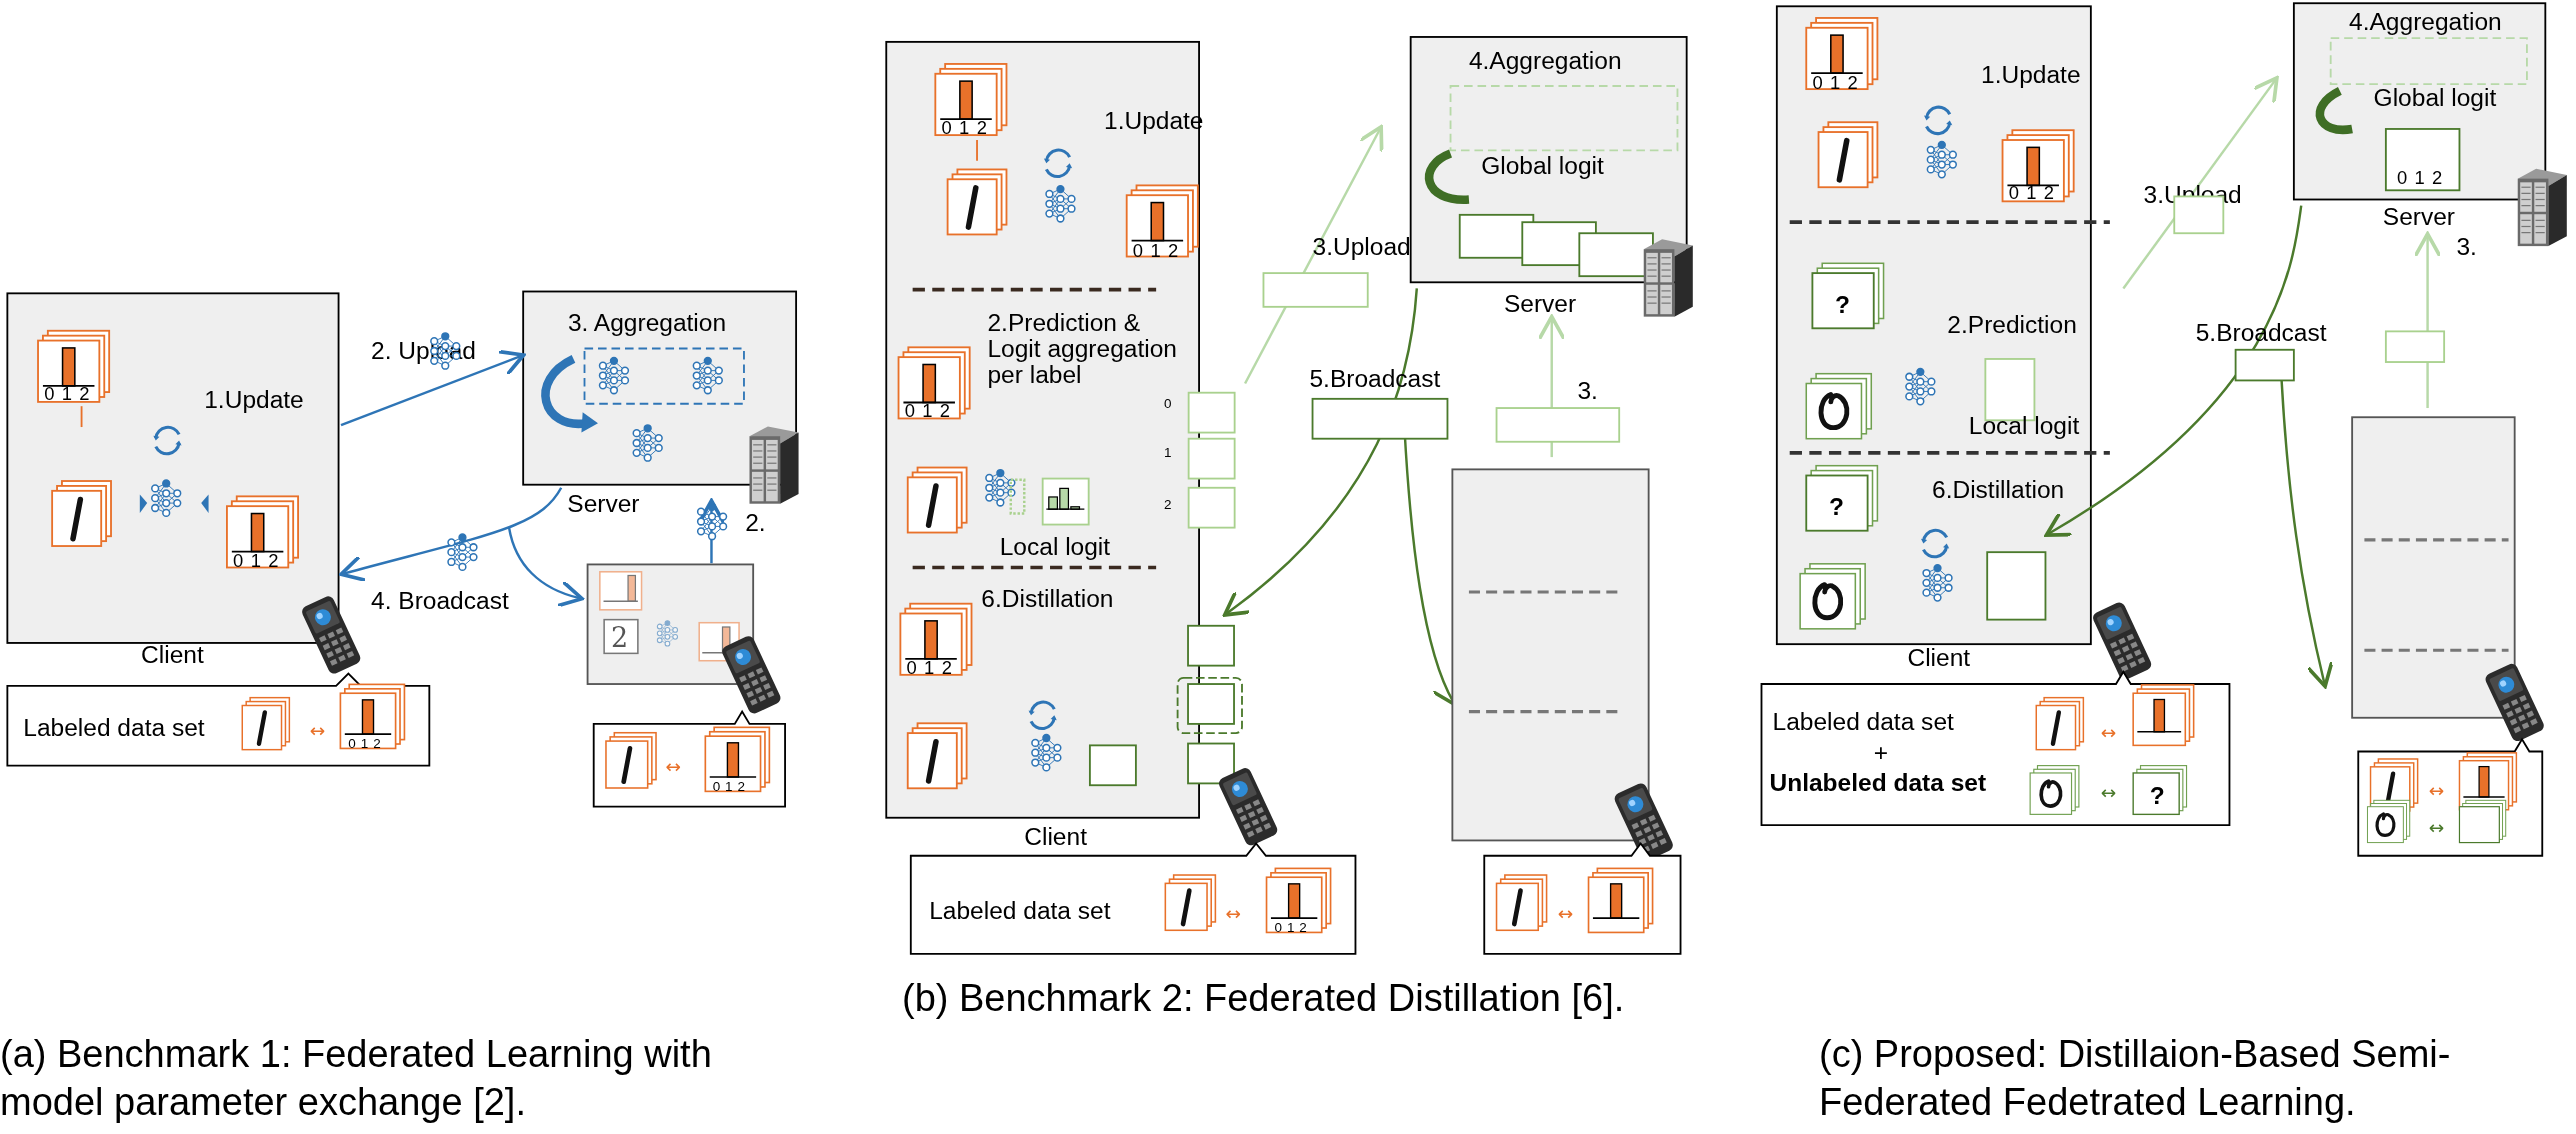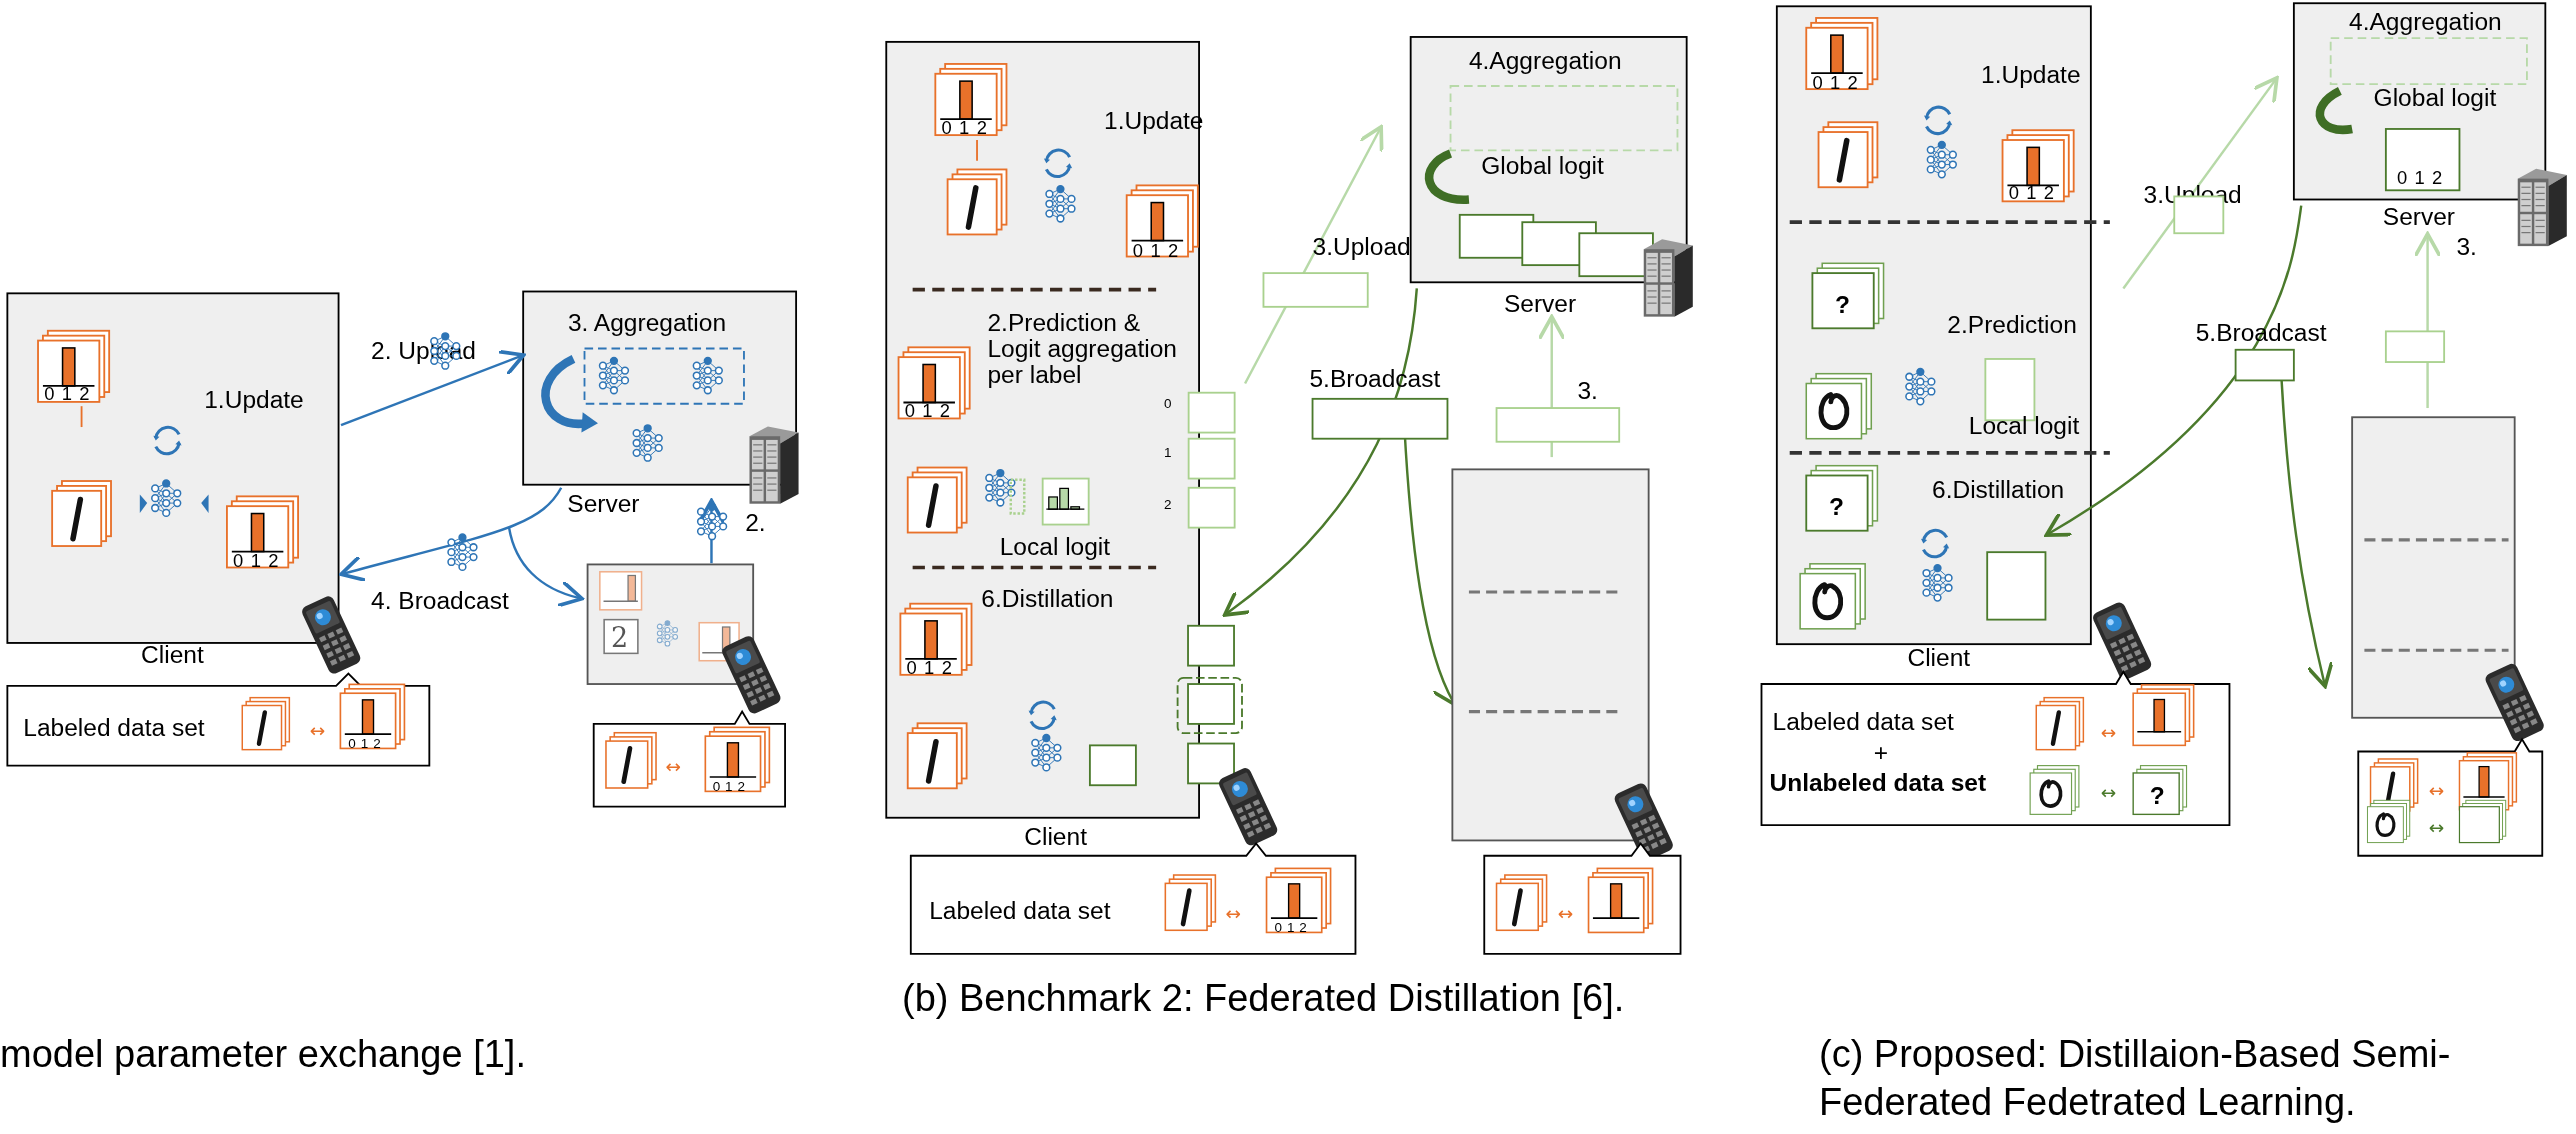--- a/index.html
+++ b/index.html
@@ -413,21 +413,22 @@
         <use href="#zeroStack"></use>
       </g>
     <text x="3960" y="1360" fill="#4b7a2c" font-size="30" font-family="DejaVu Sans, sans-serif">↔</text>
     <g transform="translate(4010,1315) scale(0.65)">
         <use href="#qStack"></use>
       </g>
   </g>
 </svg>
 
 <div class="caption" style="left:0; top:1030px; width:816px; text-align:justify;">
-  <div>model parameter exchange [1].</div>
+  <div>(a)  Benchmark  1:  Federated  Learning  with</div>
+  <div>model parameter exchange [2].</div>
 </div>
 <div class="caption" style="left:902px; top:974px; width:797px;">
   <div>(b) Benchmark 2: Federated Distillation [6].</div>
 </div>
 <div class="caption" style="left:1819px; top:1030px; width:754px;">
   <div>(c) Proposed: Distillaion-Based Semi-</div>
   <div>Federated Fedetrated Learning.</div>
 </div>
 
 

